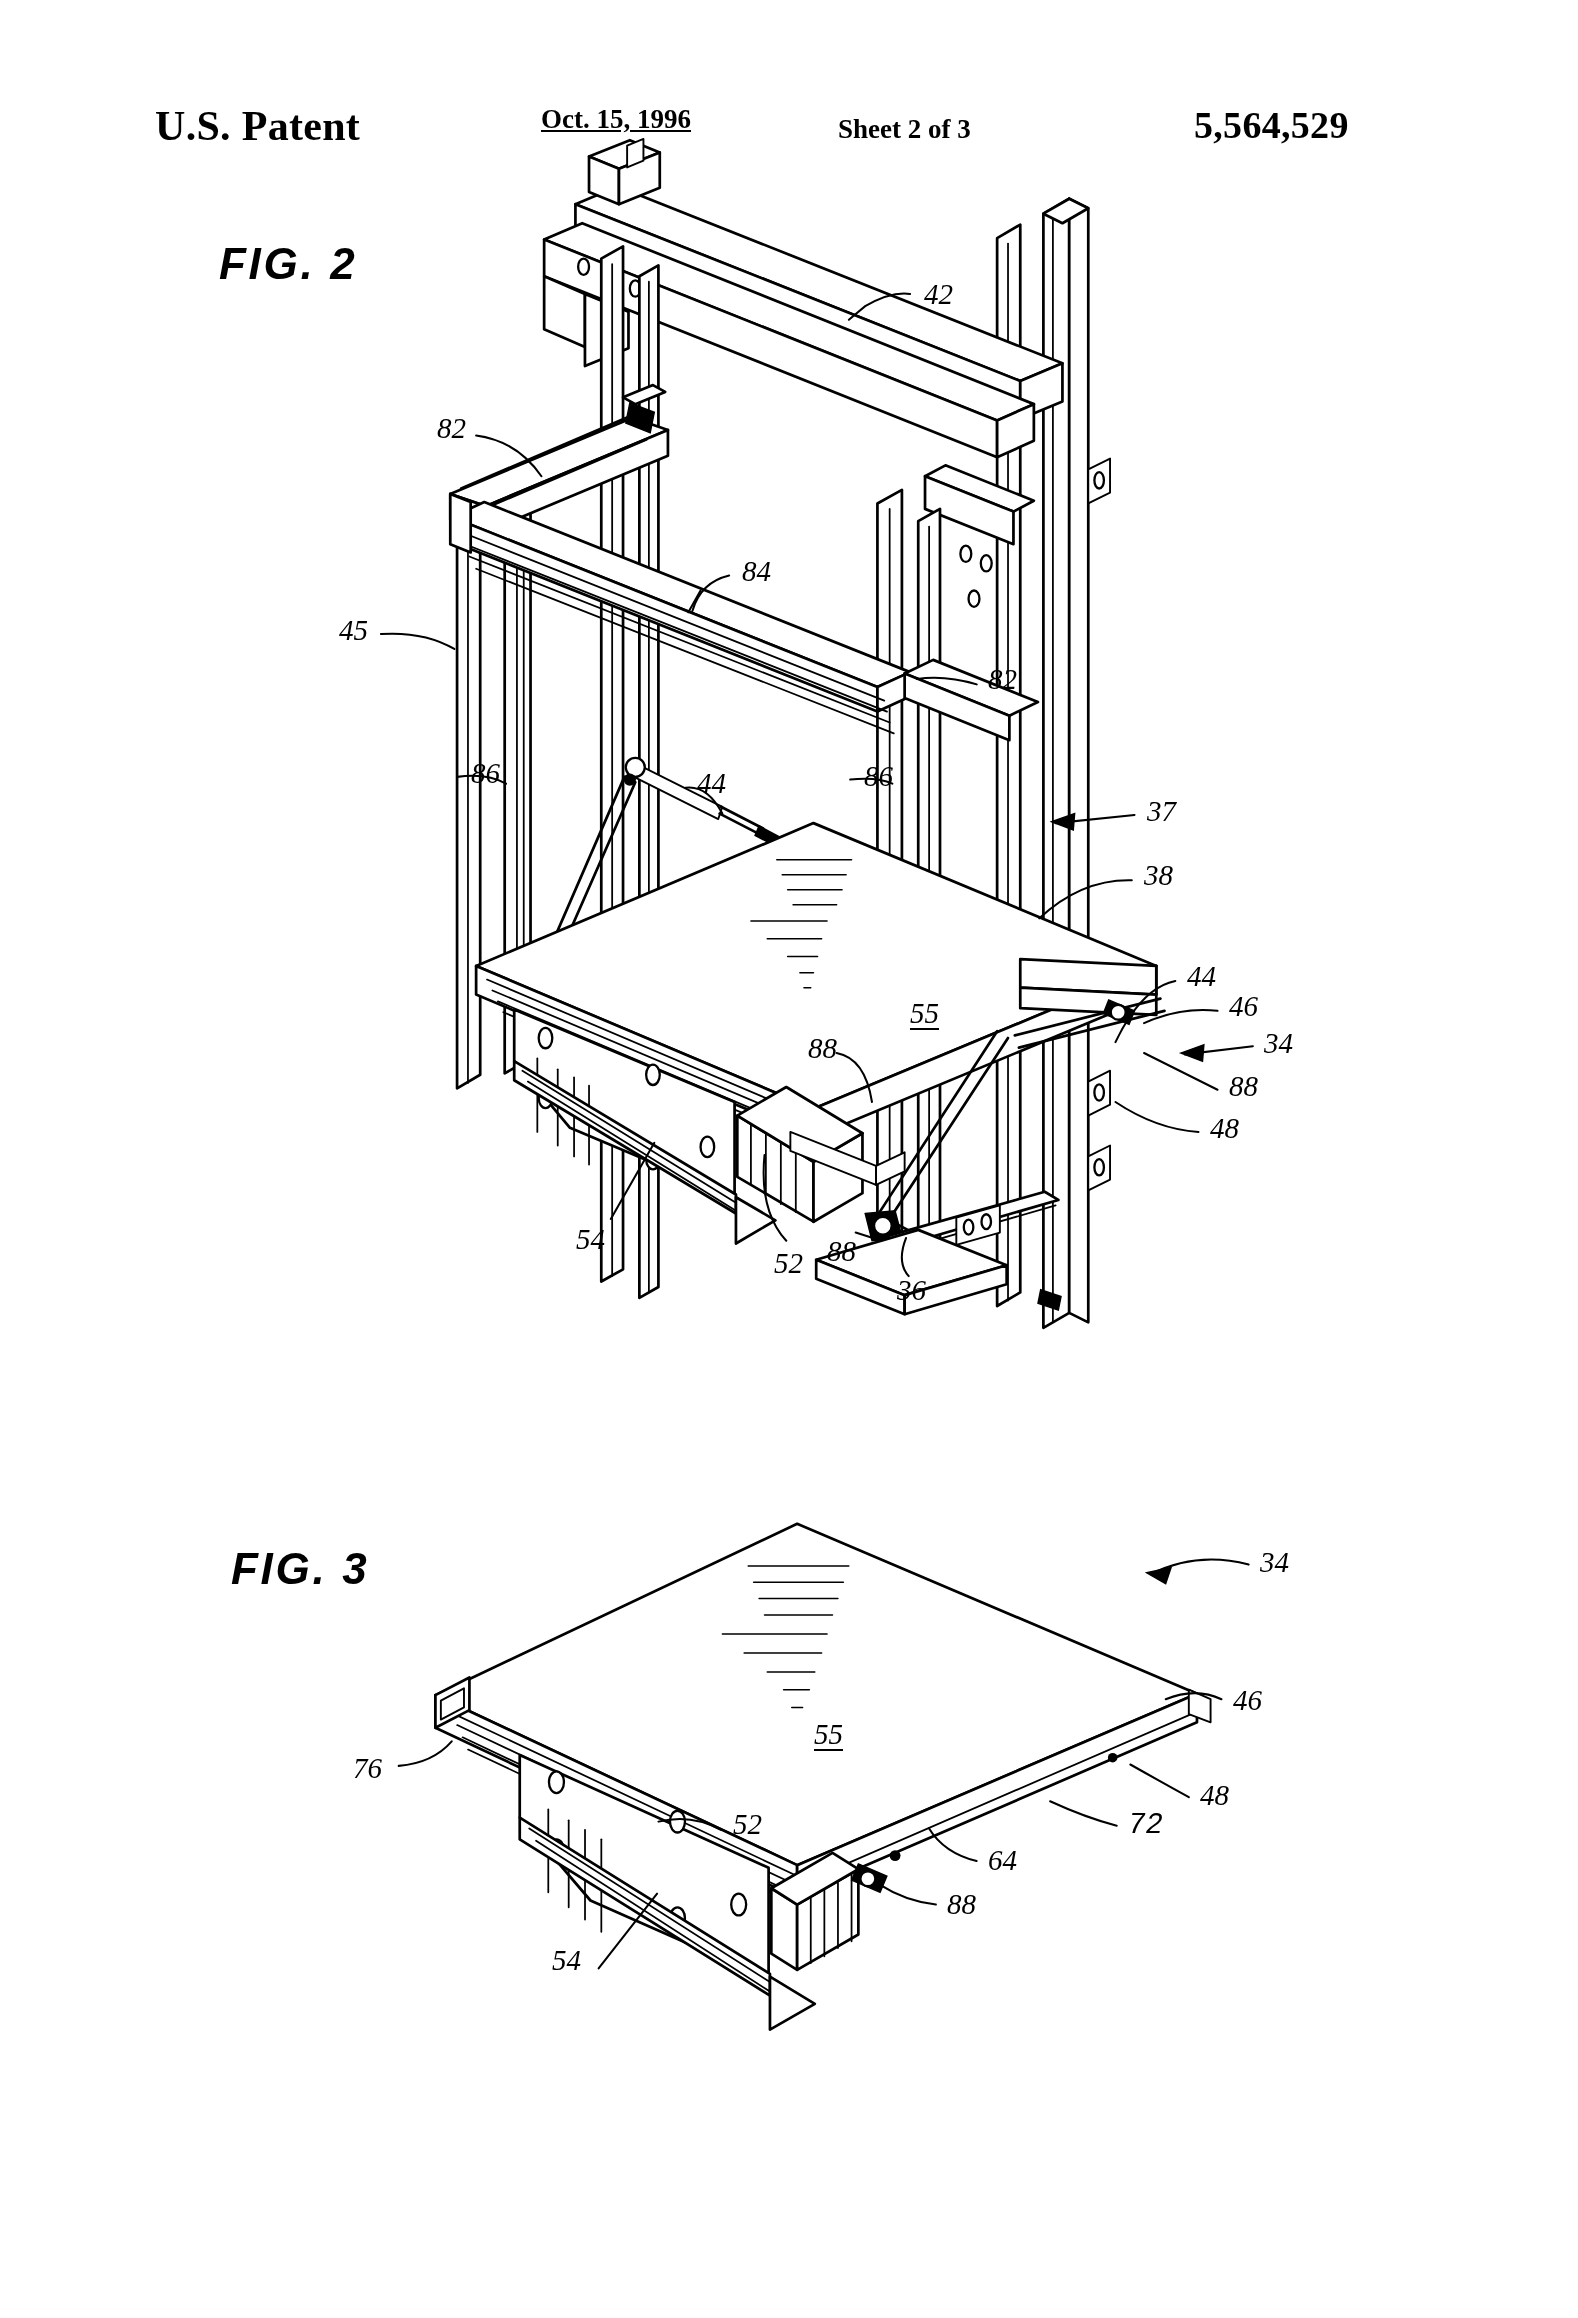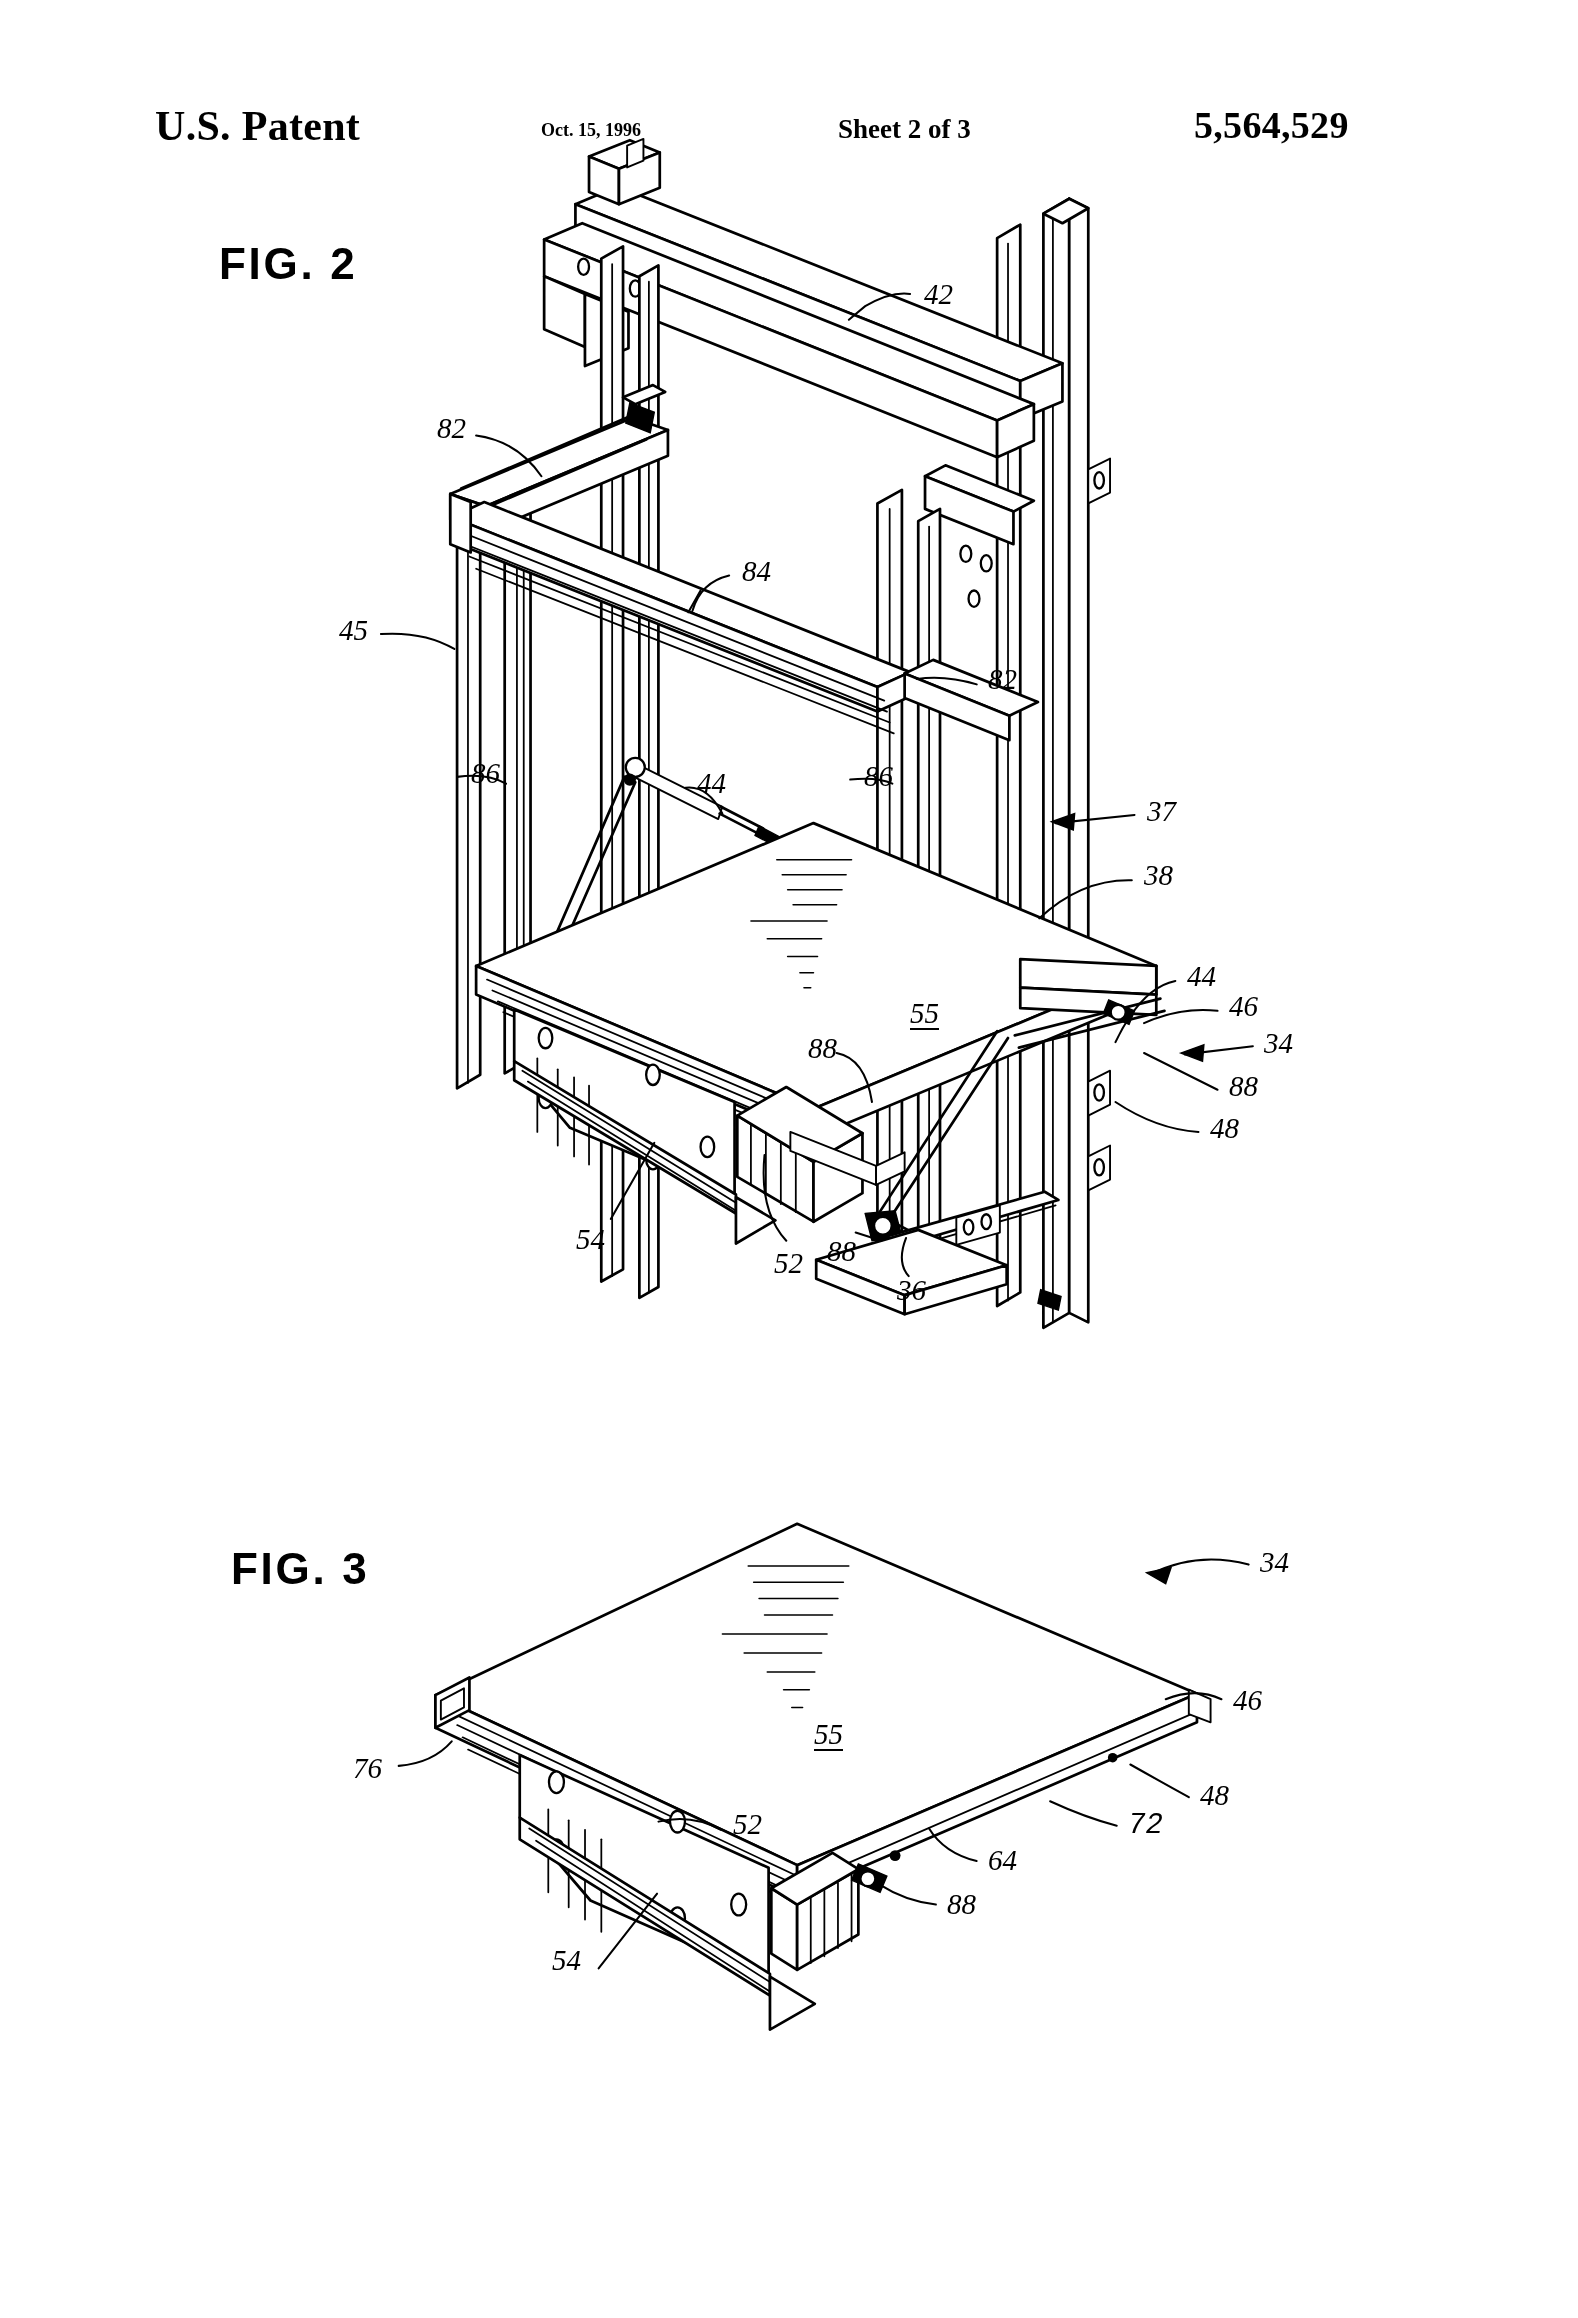--- a/index.html
+++ b/index.html
@@ -29,37 +29,39 @@
     white-space: nowrap;
     font-weight: bold;
     color: #000;
   }
   .hdr-office {
     left: 155px; top: 0px;
     font-size: 42px;
     letter-spacing: 0.3px;
   }
   .hdr-date {
-    left: 541px; top: 18px;
-    font-size: 18px;
+    left: 541px; top: 2px;
+    font-size: 27px;
+    text-decoration: underline;
   }
   .hdr-sheet {
     left: 838px; top: 12.2px;
     font-size: 27px;
   }
   .hdr-number {
     left: 1194px; top: 1.4px;
     font-size: 38px;
     letter-spacing: 0.3px;
   }
 
   
   .fig-label {
     position: absolute;
     font-family: "Liberation Sans", sans-serif;
+    font-style: italic;
     font-weight: bold;
     font-size: 44px;
     letter-spacing: 2.7px;
     white-space: nowrap;
     color: #000;
   }
   #fig2-label { left: 219px; top: 239px; }
   #fig3-label { left: 231px; top: 1544px; }
 
   

